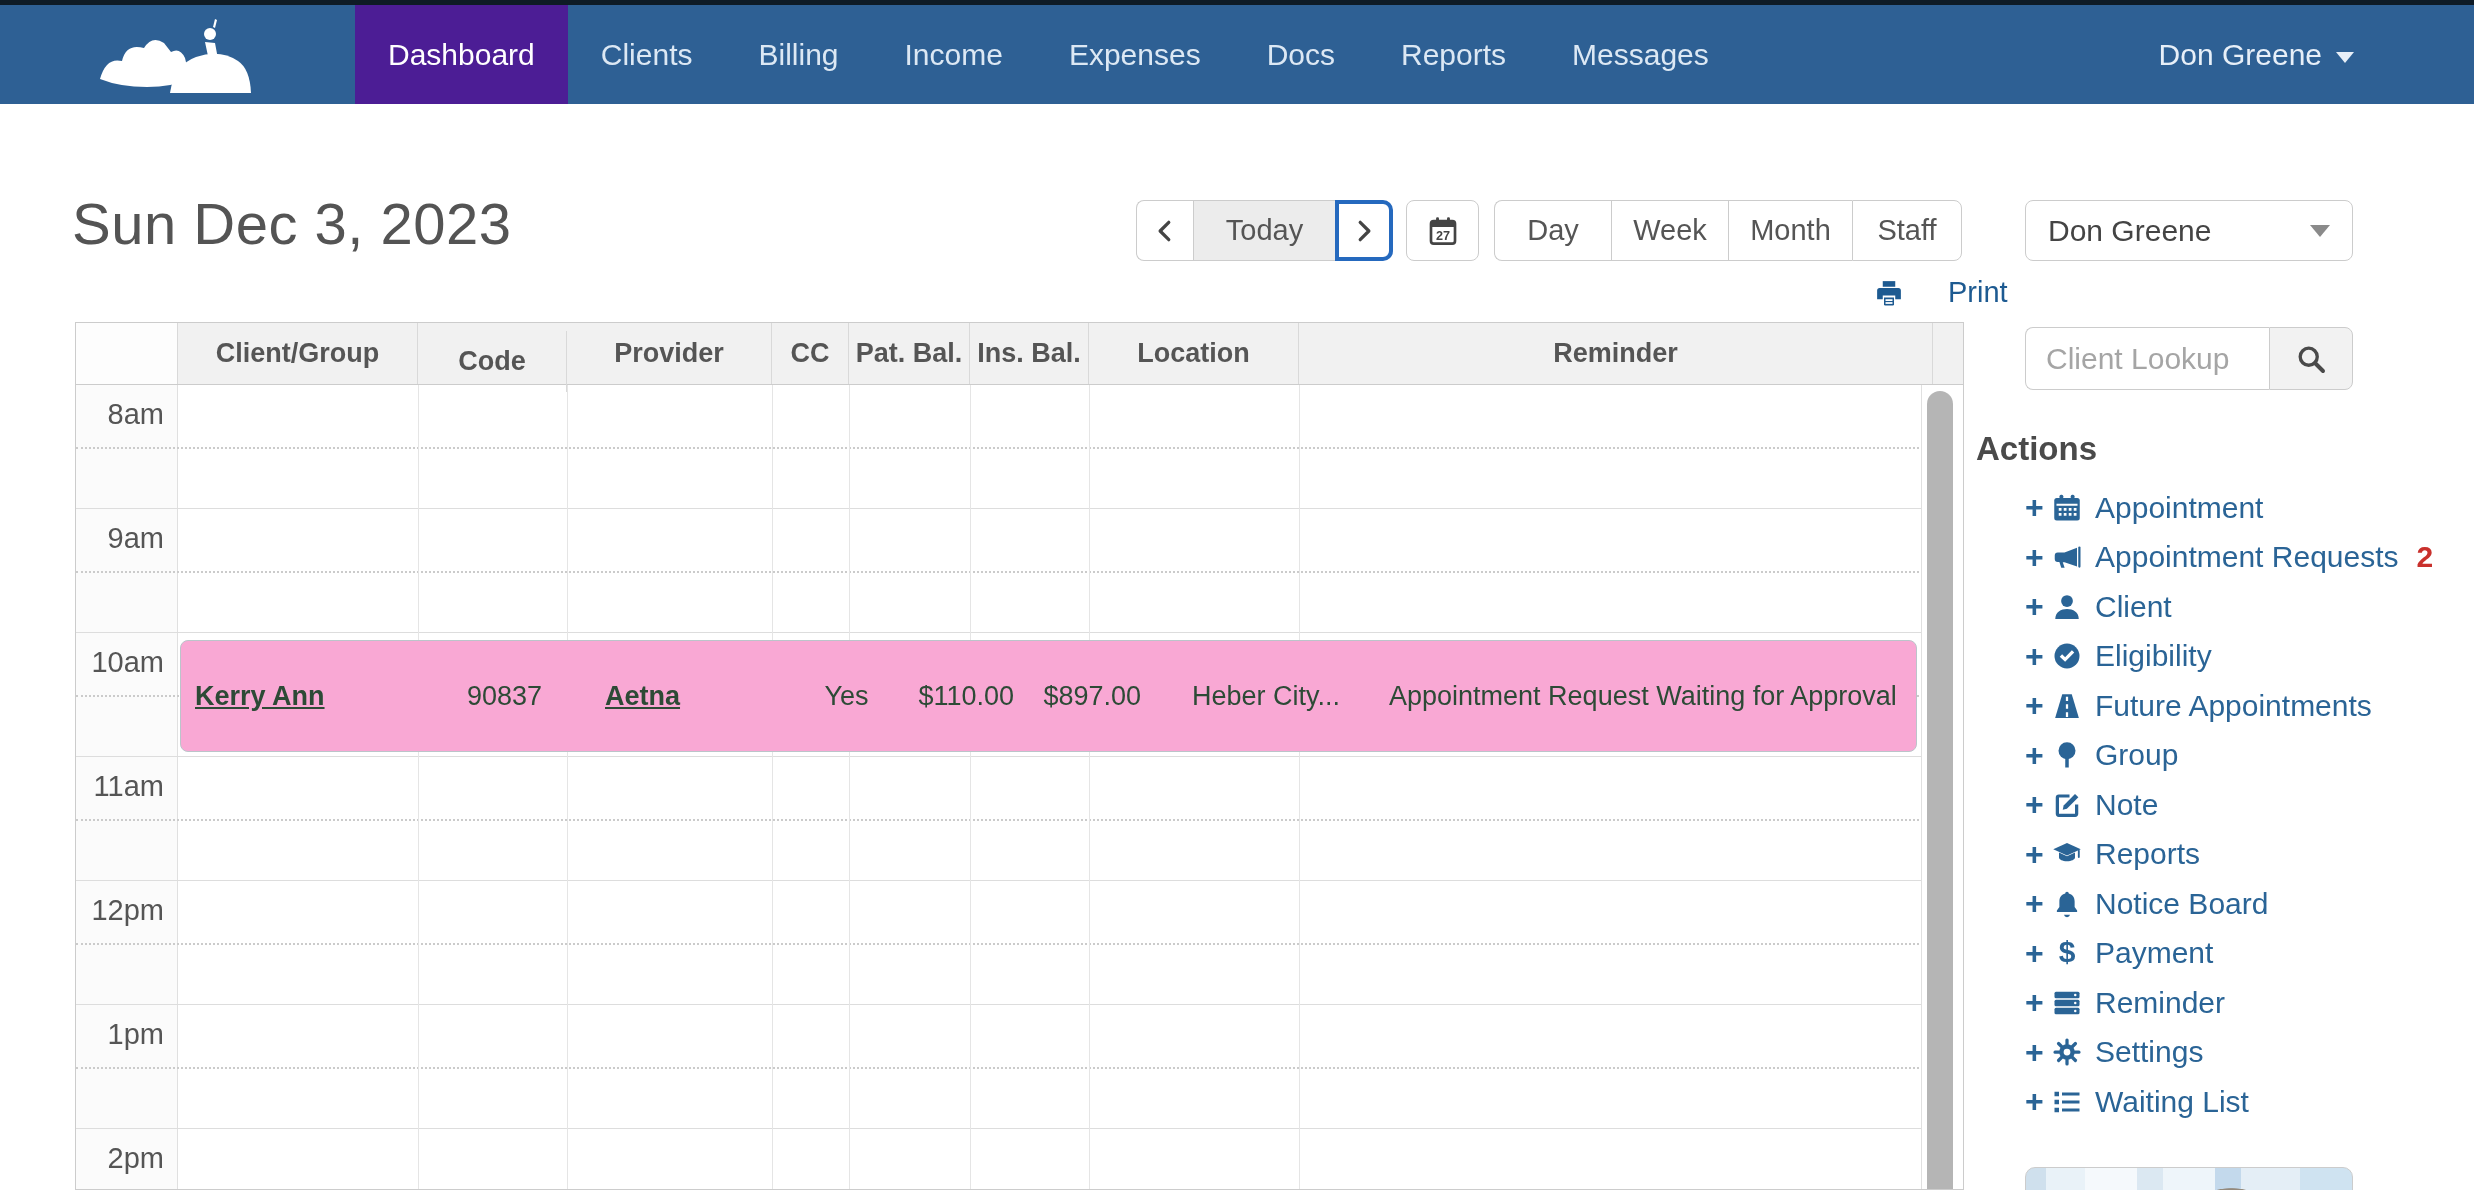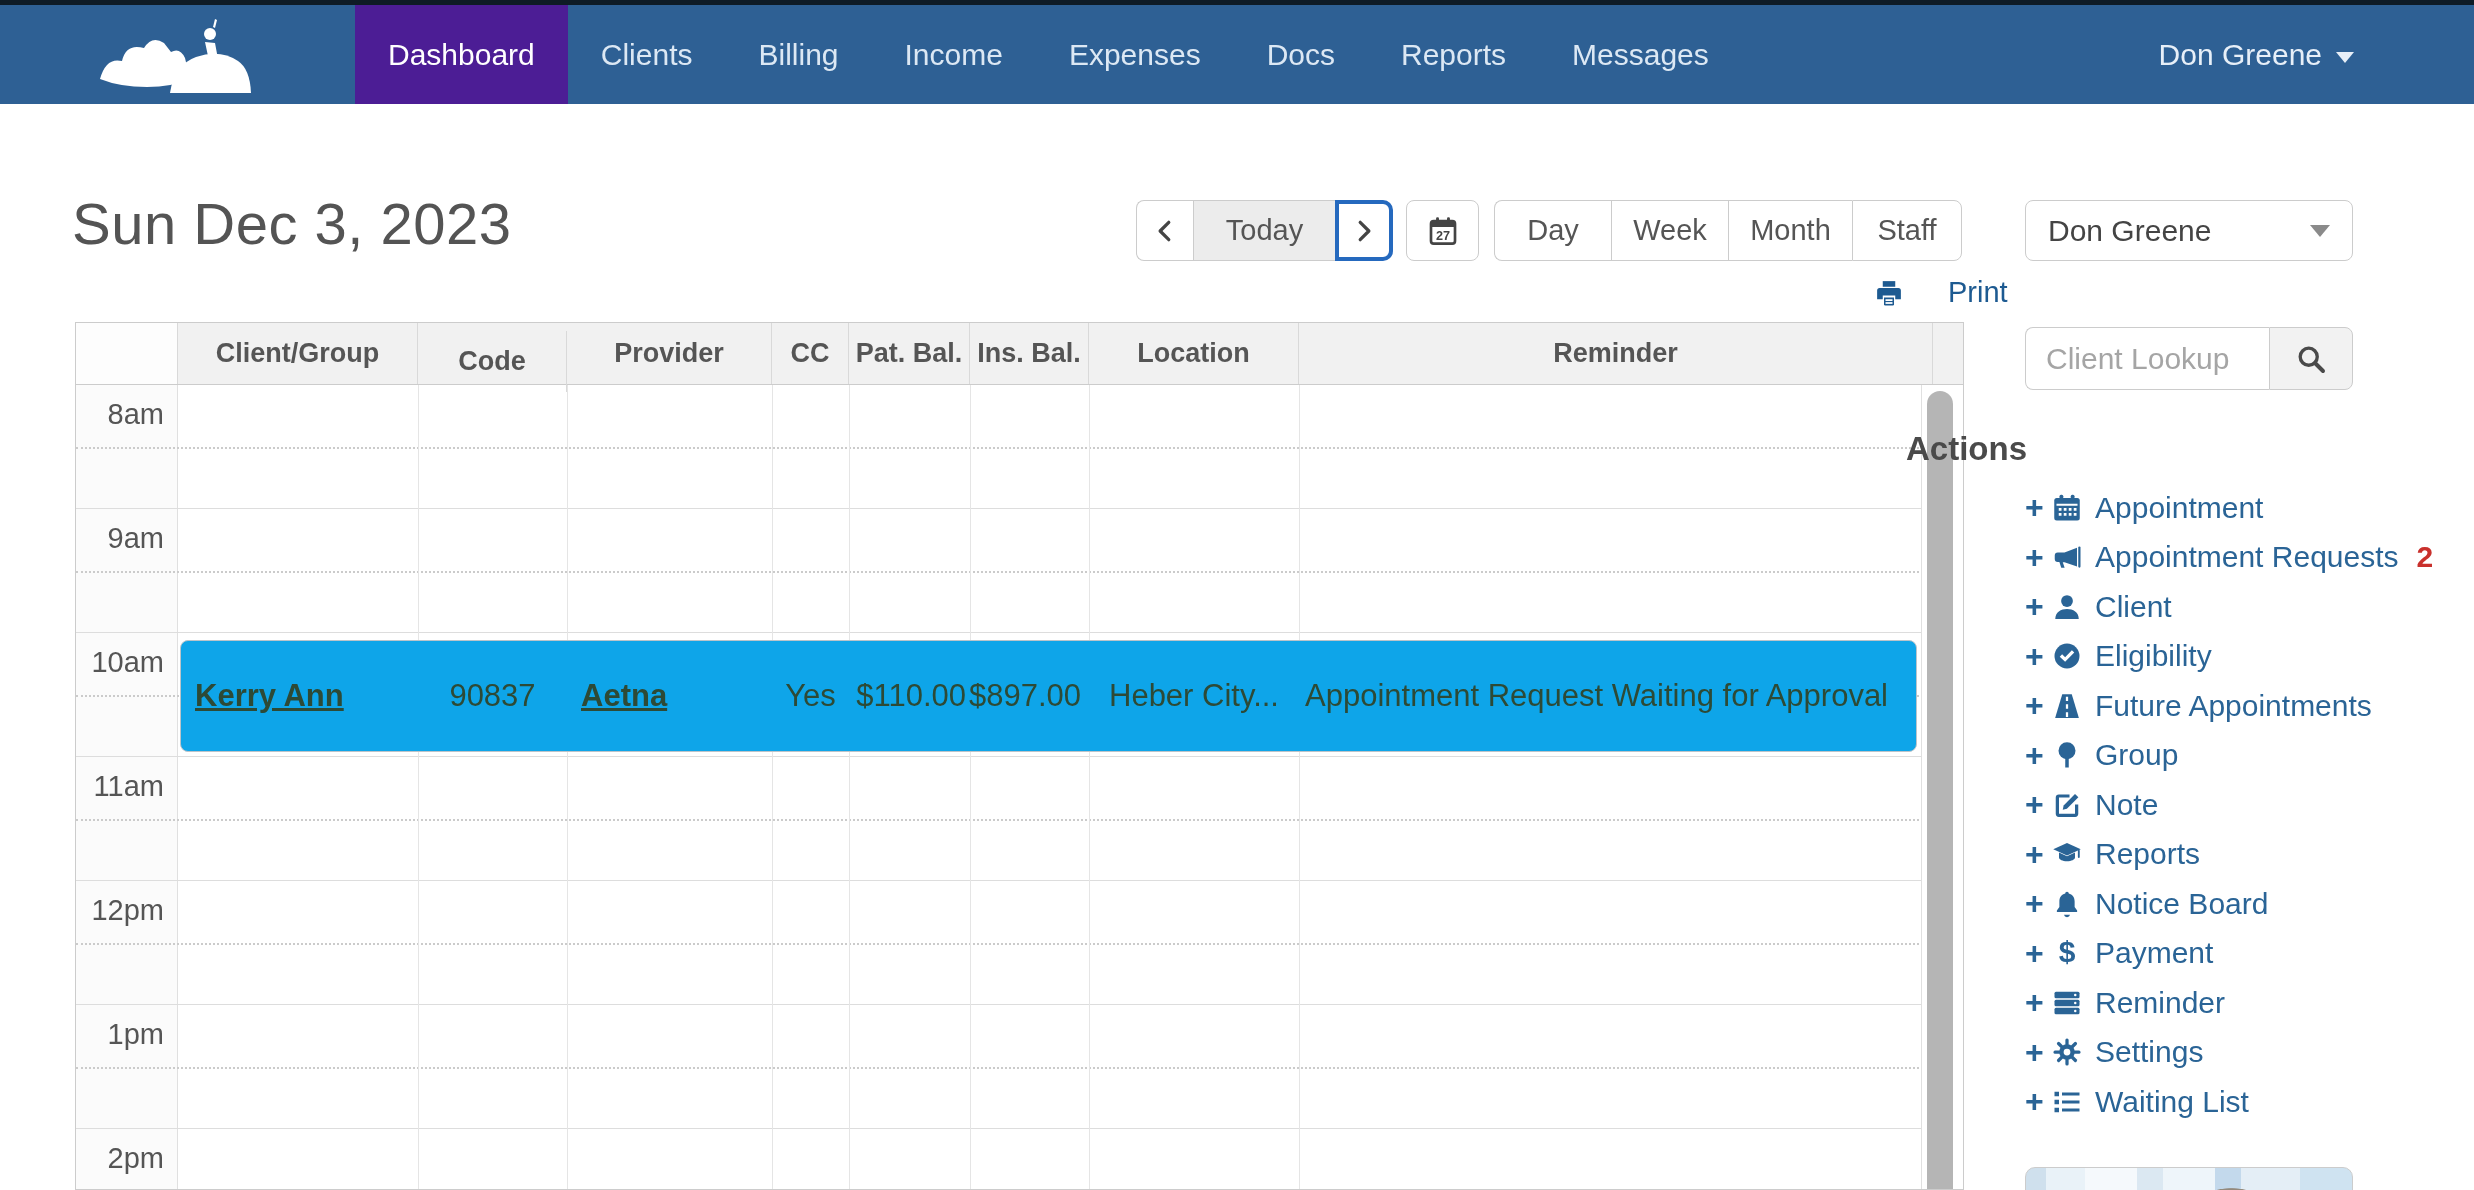--- a/index.html
+++ b/index.html
@@ -56,23 +56,23 @@
   .half-line { position:absolute; left:0; right:44px; top:62px; border-top:2px dotted #cbcbcb; }
   .time-label { position:absolute; left:0; top:13px; width:88px; text-align:right;
                 font-size:29px; color:#555; }
   #gutter-line { position:absolute; left:1845px; top:0; bottom:0; width:1px; background:#e0e0e0; }
   #gutter { position:absolute; left:1846px; top:0; bottom:0; width:42px; background:#fff; }
   #scroll-thumb { position:absolute; left:1851px; top:6px; width:26px; height:900px;
                   border-radius:13px; background:#b5b5b5; cursor:pointer; }
 
   
   #appt { position:absolute; left:104px; top:317px; width:1737px; height:112px;
-          background:#0ea5e9; border:1px solid #bcc4ca; border-radius:8px;
+          background:#f9a8d4; border:1px solid #bcc4ca; border-radius:8px;
           display:flex; align-items:center; z-index:5; cursor:pointer;
-          color:#2d4a36; font-size:31px; }
+          color:#2d4a36; font-size:27px;gap:12px; }
   .acell { flex:none; display:flex; align-items:center; }
   .a-client{width:237px;padding-left:14px;} .a-code{width:149px;justify-content:center;}
   .a-provider{width:205px;padding-left:14px;} .a-cc{width:77px;justify-content:center;}
   .a-pat{width:121px;justify-content:flex-end;padding-right:4px;}
   .a-ins{width:119px;justify-content:flex-end;padding-right:8px;}
   .a-loc{width:210px;justify-content:center;}
   .a-rem{flex:1;padding-left:6px;}
   .appt-link { font-weight:bold; text-decoration:underline; color:#2d4a36; cursor:pointer; }
 
   
@@ -81,21 +81,21 @@
         padding:0 22px; font-size:30px; color:#444; cursor:pointer; }
   #clinician-select .sel-caret { margin-left:auto; width:0; height:0; border-left:10px solid transparent;
         border-right:10px solid transparent; border-top:12px solid #8a8a8a; }
   #lookup { position:absolute; left:2025px; top:327px; width:328px; height:63px; display:flex; }
   #lookup input { flex:1; min-width:0; border:1px solid #ccc; border-right:none; border-radius:8px 0 0 8px;
         font-size:30px; color:#444; padding:0 20px; outline:none;
         font-family:"Liberation Sans","DejaVu Sans",sans-serif; }
   #lookup input::placeholder { color:#a5a5a5; }
   #lookup button { width:84px; border:1px solid #ccc; border-radius:0 8px 8px 0; background:#f2f2f2;
         display:flex; align-items:center; justify-content:center; cursor:pointer; }
-  #actions-title { position:absolute; left:1906px; top:430px; font-size:33px; font-weight:bold; color:#4a4a4a; }
+  #actions-title { position:absolute; left:1976px; top:430px; font-size:33px; font-weight:bold; color:#4a4a4a; }
   #actions { position:absolute; left:2025px; top:483px; width:440px; }
   .action-row { height:49.5px; display:flex; align-items:center; cursor:pointer; }
   .plus { color:#2a6496; font-size:32px; font-weight:bold; width:26px; }
   .aicon { width:32px; height:30px; margin-right:12px; display:flex; align-items:center; justify-content:center; }
   .action-label { color:#2a6496; font-size:30px; }
   .action-badge { color:#c9302c; font-size:30px; font-weight:bold; margin-left:18px; }
   #photo-card { position:absolute; left:2025px; top:1167px; width:328px; height:40px;
         border:1px solid #ccc; border-radius:10px 10px 0 0;
         background:
           radial-gradient(95px 70px at 63% 150%, #93897c 0 52%, rgba(147,137,124,0) 53%),

